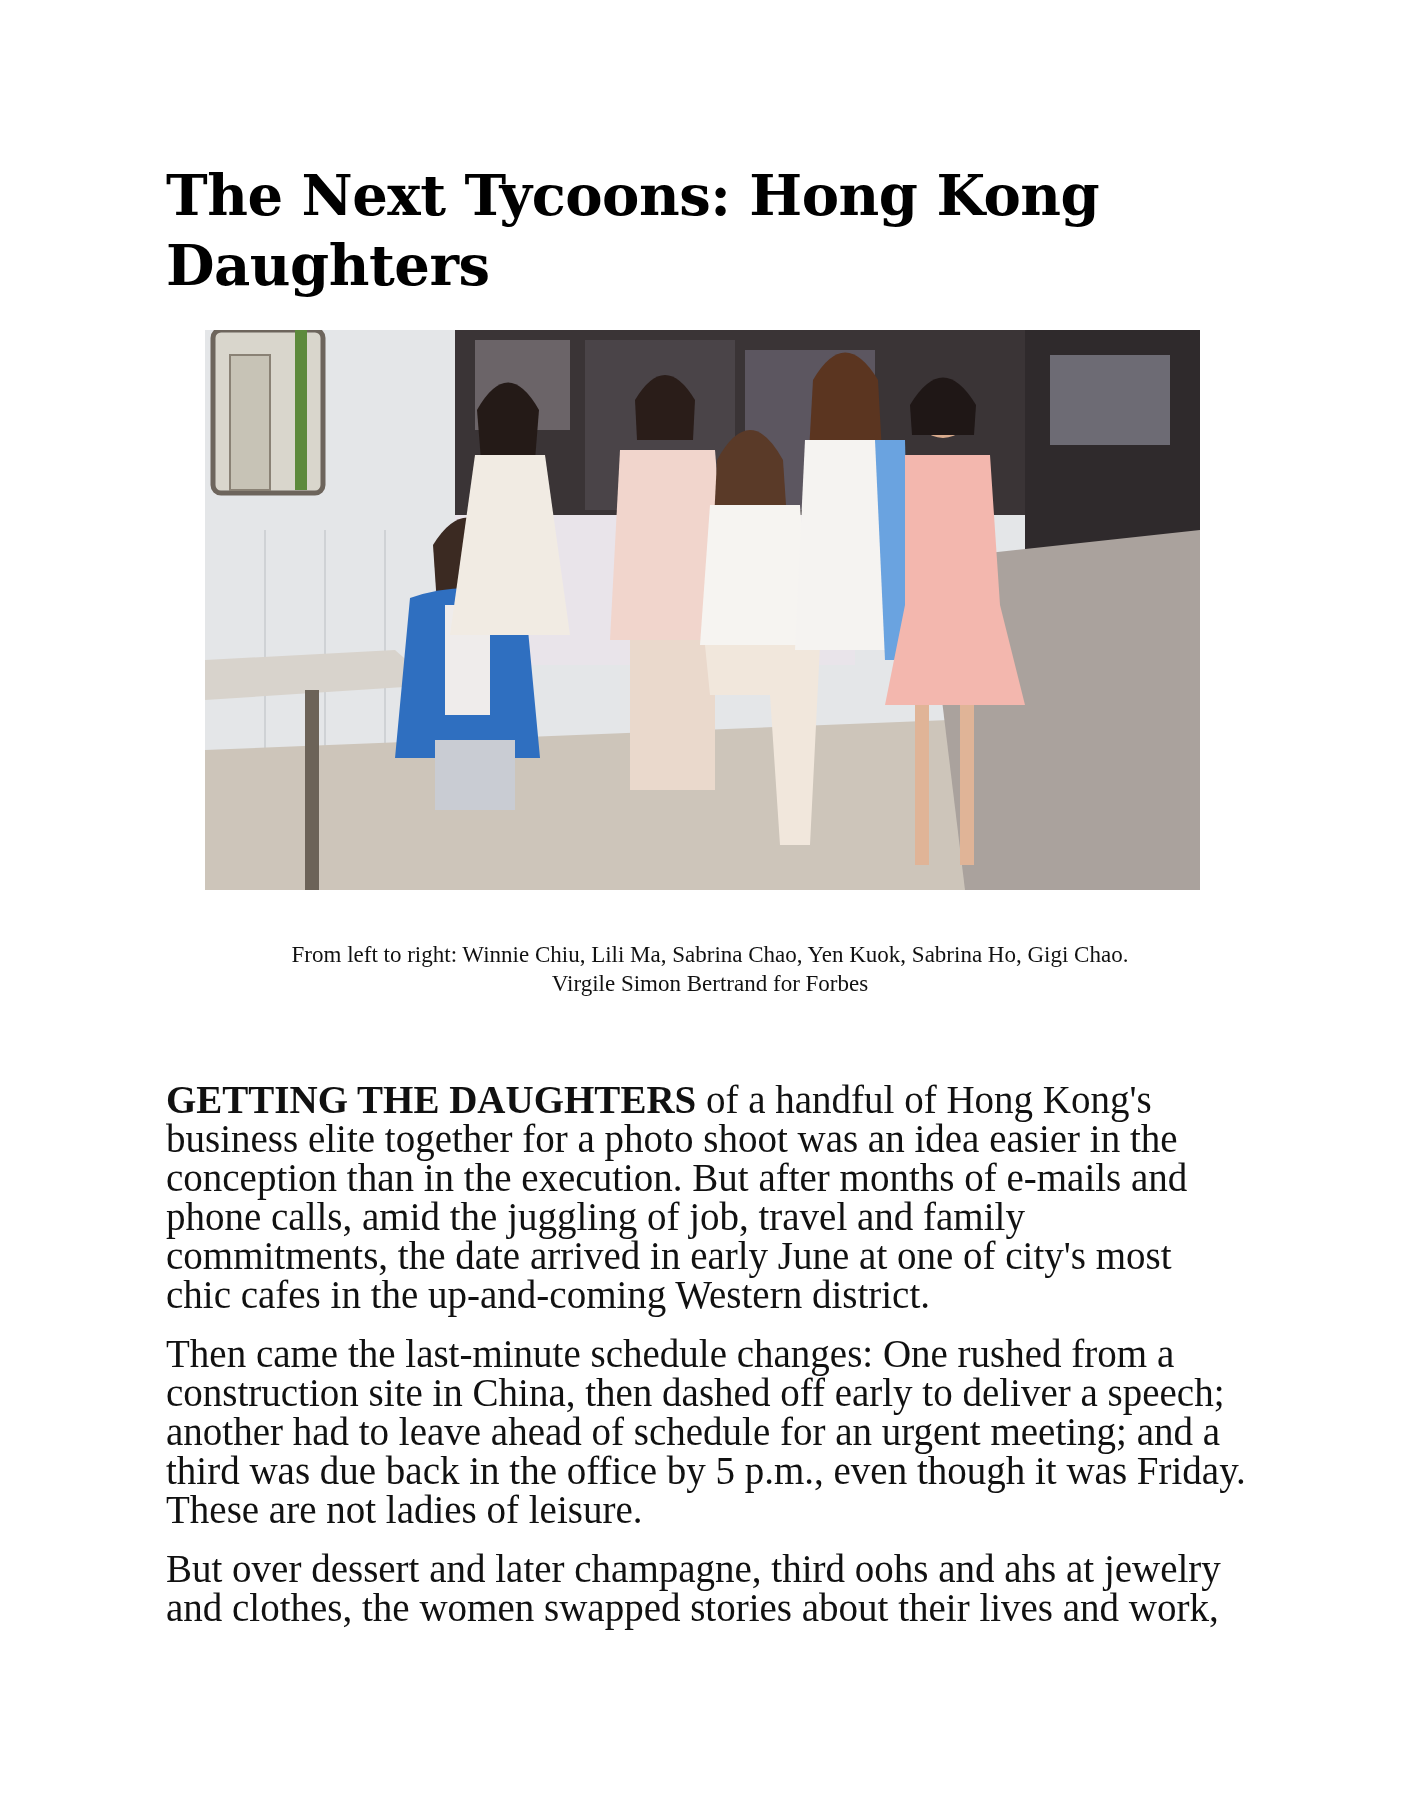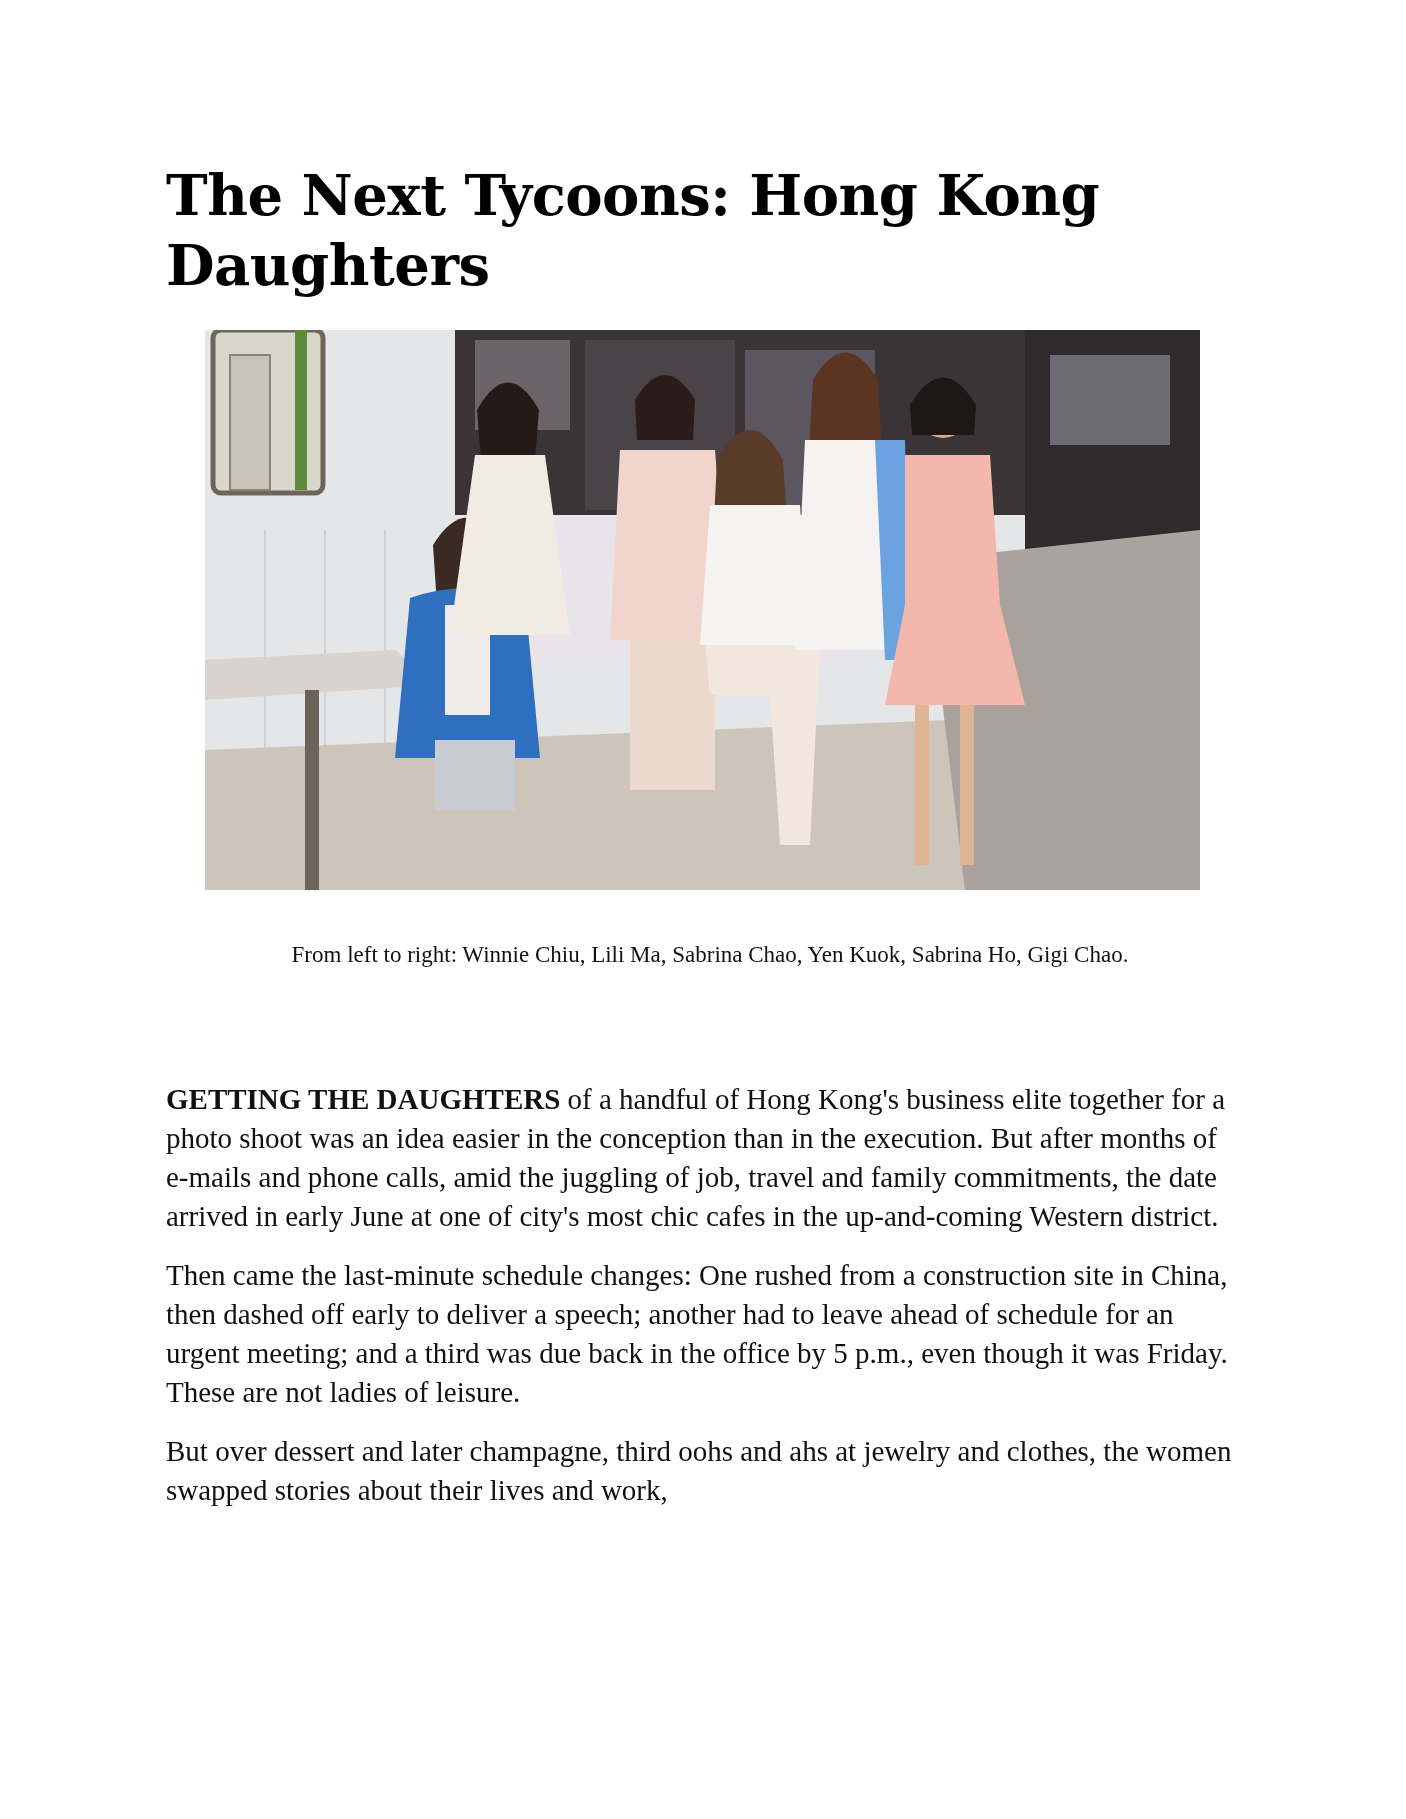--- a/index.html
+++ b/index.html
@@ -23,21 +23,21 @@
       position: absolute; left: 180px; top: 920px; width: 1060px;
       text-align: center;
       font-family: "Liberation Serif", serif;
       font-size: 23px; line-height: 29px; color: #111; margin-top: 20px;
     }
     .caption p { margin: 0; }
 
     .body-text {
       position: absolute; left: 166px; top: 1080px; width: 1080px;
       font-family: "Liberation Serif", serif;
-      font-size: 29px; line-height: 39px; color: #111;
+      font-size: 39px; line-height: 39px; color: #111;
     }
     .body-text p { margin: 0 0 20px 0; }
     .lead { font-weight: bold; letter-spacing: 0px; }
   </style>
 </head>
 <body>
 
 <div class="page">
 
   <h1 class="title">The Next Tycoons: Hong Kong Daughters</h1>
@@ -102,20 +102,21 @@
       <circle cx="738" cy="80" r="28" fill="#d9ab8d"></circle>
       <path d="M705,75 q33,-55 66,0 l-2,30 l-62,0 z" fill="#1f1716"></path>
       <path d="M700,125 l85,0 l10,150 l25,100 l-140,0 l20,-100 z" fill="#f3b7ae"></path>
       <rect x="710" y="375" width="14" height="160" fill="#e0b497"></rect>
       <rect x="755" y="375" width="14" height="160" fill="#e0b497"></rect>
     </svg>
   </div>
 
   <div class="caption">
     <p>From left to right: Winnie Chiu, Lili Ma, Sabrina Chao, Yen Kuok, Sabrina Ho, Gigi Chao.</p>
+    <p>Virgile Simon Bertrand for Forbes</p>
   </div>
 
   <div class="body-text">
     <p><span class="lead">GETTING THE DAUGHTERS</span><span> of a handful of Hong Kong's business elite together for a photo shoot was an idea easier in the conception than in the execution. But after months of e-mails and phone calls, amid the juggling of job, travel and family commitments, the date arrived in early June at one of city's most chic cafes in the up-and-coming Western district.</span></p>
     <p><span>Then came the last-minute schedule changes: One rushed from a construction site in China, then dashed off early to deliver a speech; another had to leave ahead of schedule for an urgent meeting; and a third was due back in the office by 5 p.m., even though it was Friday. These are not ladies of leisure.</span></p>
     <p><span>But over dessert and later champagne, third oohs and ahs at jewelry and clothes, the women swapped stories about their lives and work,</span></p>
   </div>
 
 </div>
 

